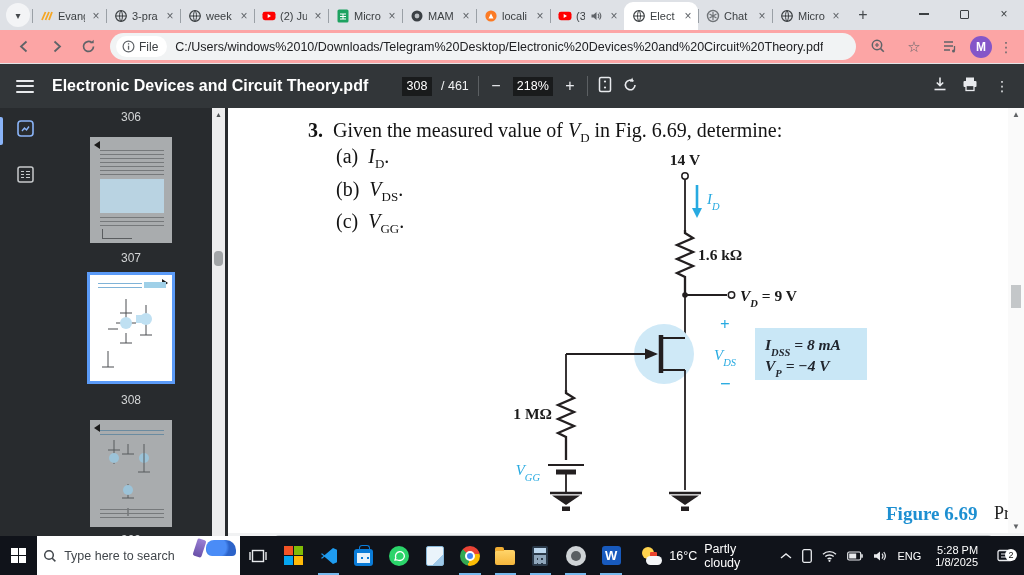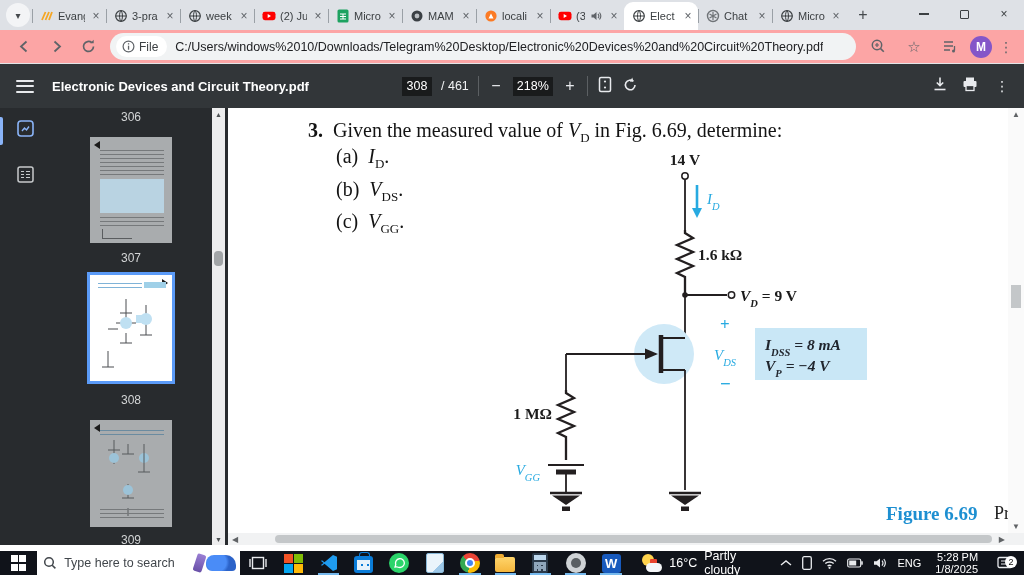--- a/index.html
+++ b/index.html
@@ -29,21 +29,21 @@
   .filechip { background:#fff; border-radius:11px; height:21px; display:flex; align-items:center; gap:4px; padding:0 9px 0 6px; font-size:12px; color:#3c4043; }
   .urltext { font-size:12.5px; color:#202124; margin-left:8px; white-space:nowrap; overflow:hidden; }
   .addr-right { display:flex; align-items:center; gap:4px; }
   .avatar { width:22px; height:22px; border-radius:50%; background:#8456c8; color:#fff; font-size:12px; font-weight:bold; display:flex; align-items:center; justify-content:center; }
   .dots { color:#5f6368; font-size:14px; width:20px; text-align:center; }
 
   
   .pdfbar { position:absolute; top:64px; left:0; width:1024px; height:44px; background:#323639; display:flex; align-items:center; color:#f1f3f4; }
   .hamb { width:18px; margin:0 18px 0 16px; display:flex; flex-direction:column; gap:3.5px; }
   .hamb span { height:2px; background:#e8eaed; border-radius:1px; }
-  .pdftitle { font-size:13px; font-weight:bold; color:#fff;text-align:right; }
+  .pdftitle { font-size:16px; font-weight:bold; color:#fff;text-align:right; }
   .pdfcenter { position:absolute; left:402px; display:flex; align-items:center; gap:9px; font-size:12.5px; }
   .pagebox { background:#191b1c; min-width:30px; height:19px; padding:0 4px; display:flex; align-items:center; justify-content:center; color:#fff; }
   .vdiv { width:1px; height:20px; background:#5c6063; }
   .zbtn { font-size:16px; color:#e8eaed; width:16px; text-align:center; }
   .pdfright { margin-left:auto; display:flex; align-items:center; gap:14px; margin-right:12px; }
   .pdfright .dots { color:#e8eaed; }
 
   
   .content { position:absolute; top:108px; left:0; width:1024px; height:437px; display:flex; }
   .sidebar { width:228px; background:#282b2e; position:relative; flex:none; }
@@ -76,21 +76,21 @@
 
   .vscroll { position:absolute; right:0; top:0; width:16px; height:425px; background:#fafafa; }
   .vscroll .arr { position:absolute; left:0; width:16px; text-align:center; font-size:8px; color:#606366; }
   .vthumb { position:absolute; left:3px; width:10px; background:#c4c7c9; }
   .hscroll { position:absolute; left:0; bottom:0; right:16px; height:12px; background:#f1f2f3; }
   .hscroll .arr { position:absolute; top:0; height:12px; display:flex; align-items:center; font-size:8px; color:#606366; }
   .hthumb { position:absolute; top:2px; height:8px; background:#c4c7c9; border-radius:4px; }
   .corner { position:absolute; right:0; bottom:0; width:16px; height:12px; background:#f1f2f3; }
 
   
-  .taskbar { position:absolute; bottom:0; left:0; width:1024px; height:24px; background:#10131a; display:flex; align-items:stretch; color:#fff; }
+  .taskbar { position:absolute; bottom:0; left:0; width:1024px; height:39px; background:#10131a; display:flex; align-items:stretch; color:#fff; }
   .startbtn { width:40px; display:flex; align-items:center; justify-content:center; }
   .winlogo { display:grid; grid-template-columns:7px 7px; grid-template-rows:7px 7px; gap:1.5px; }
   .winlogo span { background:#fff; }
   .searchbox { width:218px; background:#fff; display:flex; align-items:center; padding:0 6px; gap:7px; position:relative; }
   .searchbox .ph { color:#41464b; font-size:12.5px; flex:1; }
   .promo { position:absolute; right:4px; top:3px; display:flex; align-items:center; }
   .promo .pen { width:9px; height:18px; background:linear-gradient(#9a7fd4,#6950a8); border-radius:2px; transform:rotate(18deg); }
   .promo .shoe { width:30px; height:16px; background:radial-gradient(circle at 35% 45%, #4a8cf7 0 45%, #2c63c9 60%); border-radius:8px 10px 4px 6px; margin-left:2px; }
   .tbtn { width:38px; display:flex; align-items:center; justify-content:center; position:relative; }
   .tbtn.open:after { content:""; position:absolute; bottom:0; left:7px; right:7px; height:2px; background:#76b9ed; }

